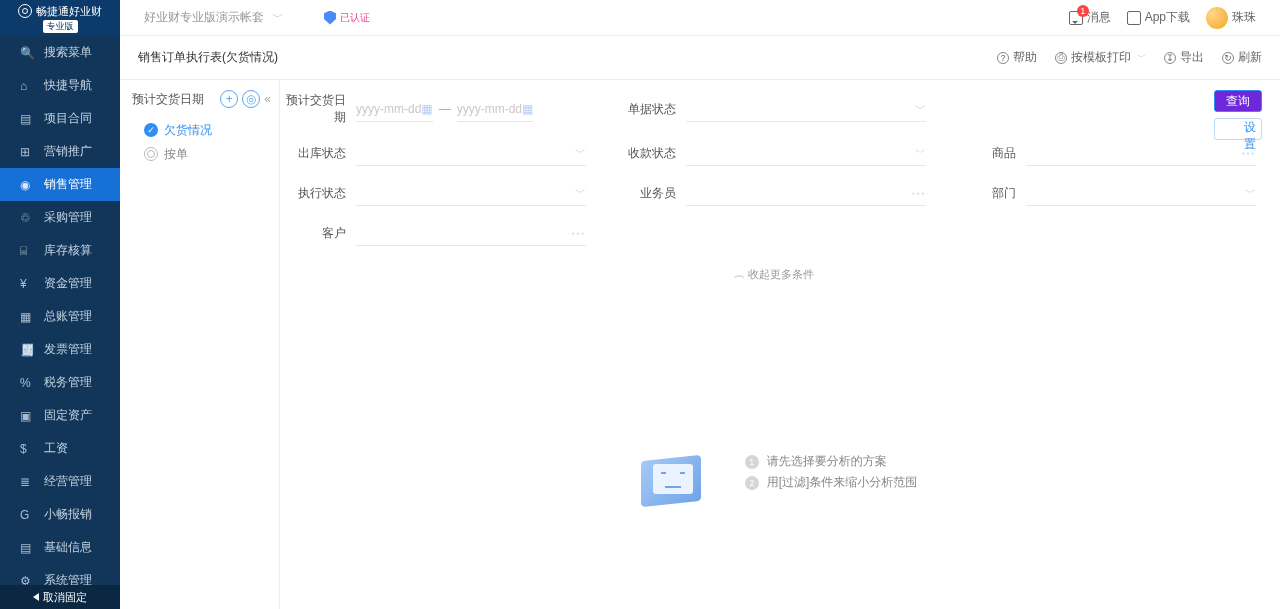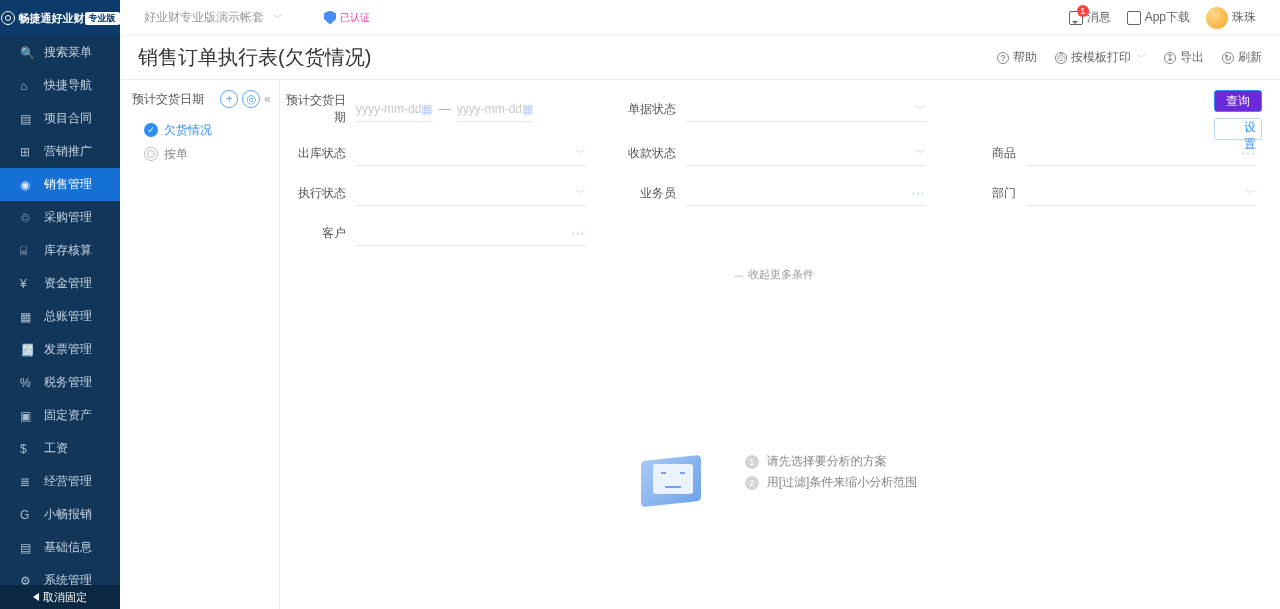--- a/index.html
+++ b/index.html
@@ -1,20 +1,20 @@
 <!DOCTYPE html>
 <html><head>
 <meta charset="utf-8">
 <style>
 * { margin:0; padding:0; box-sizing:border-box; font-family:"Microsoft YaHei","PingFang SC",sans-serif; }
 body { width:1280px; height:609px; overflow:hidden; background:#fff; font-size:12px; color:#333; }
 
 
 .topbar { position:fixed; top:0; left:0; right:0; height:36px; display:flex; align-items:center; z-index:10; }
-.topbar .logo-area { width:120px; height:36px; background:#0b3a6b; display:flex; flex-direction:row; align-items:center; justify-content:center; color:#fff;font-weight:bold; }
+.topbar .logo-area { width:120px; height:36px; background:#0b3a6b; display:flex; flex-direction:column; align-items:center; justify-content:center; color:#fff; }
 .topbar .logo-text { font-size:11px; display:flex; align-items:center; gap:4px;}
 .topbar .logo-icon { width:14px; height:14px; border:1.5px solid #fff; border-radius:50%; position:relative;}
 .topbar .logo-icon:before{content:'';position:absolute;top:3px;left:3px;width:4px;height:4px;border:1.5px solid #fff;border-radius:50%;}
 .topbar .logo-sub { font-size:9px; background:#fff; color:#0b3a6b; padding:0 4px; border-radius:2px; margin-top:1px;}
 .topbar .rest { flex:1; background:#fff; height:36px; display:flex; align-items:center; padding:0 24px; border-bottom:1px solid #eee;}
 .account-select { color:#999; font-size:12px; display:flex; align-items:center; gap:8px; cursor:pointer;}
 .account-select .chev { color:#ccc; }
 .verified { margin-left:40px; color:#ec4899; font-size:10px; display:flex; align-items:flex-start; gap:4px;}
 .verified .shield{ width:12px; height:14px; background:#4a8cf5; clip-path:polygon(50% 0,100% 20%,100% 60%,50% 100%,0 60%,0 20%);}
 .top-right { margin-left:auto; display:flex; align-items:center; gap:16px; }
@@ -40,21 +40,21 @@
 .tabbar { height:34px; background:#fff; border-bottom:1px solid #e8e8e8; display:flex; align-items:stretch; padding-left:8px;}
 .tab { padding:0 14px; display:flex; align-items:center; font-size:12px; color:#555; cursor:pointer; gap:6px;}
 .tab.active { background:#34c082; color:#fff;}
 .tab .close{ font-size:12px; opacity:.8;}
 .tab-ctrl { margin-left:auto; display:flex; align-items:center;}
 .tab-ctrl .tc{ width:28px; height:28px; border:1px solid #e3e3e3; display:flex; align-items:center; justify-content:center; cursor:pointer; color:#666; margin-left:-1px; background:#fff;}
 .tab-ctrl .fs{ margin-left:10px; margin-right:8px; border:none; font-size:14px;}
 
 
 .page-head { height:44px; display:flex; align-items:center; padding:0 18px; background:#fff; border-bottom:1px solid #eee;}
-.page-title { font-size:20px; color:#333;}
+.page-title { font-size:12px; color:#333;}
 .head-actions { margin-left:auto; display:flex; align-items:center; gap:18px; color:#666; font-size:12px;}
 .ha { display:flex; align-items:center; gap:4px; cursor:pointer;}
 .ha .ci{ width:12px; height:12px; border:1.2px solid #888; border-radius:50%; display:flex; align-items:center; justify-content:center; font-size:9px;}
 .ha .chev-s{ font-size:9px; color:#aaa; margin-left:2px;}
 
 
 .body { flex:1; background:#fff; display:flex;}
 .scheme-panel { width:160px; border-right:1px solid #eee; padding:10px 8px 10px 12px;}
 .sp-head { display:flex; align-items:center; font-size:12px; color:#555;}
 .sp-head .icons { margin-left:auto; display:flex; gap:4px; align-items:center;}

